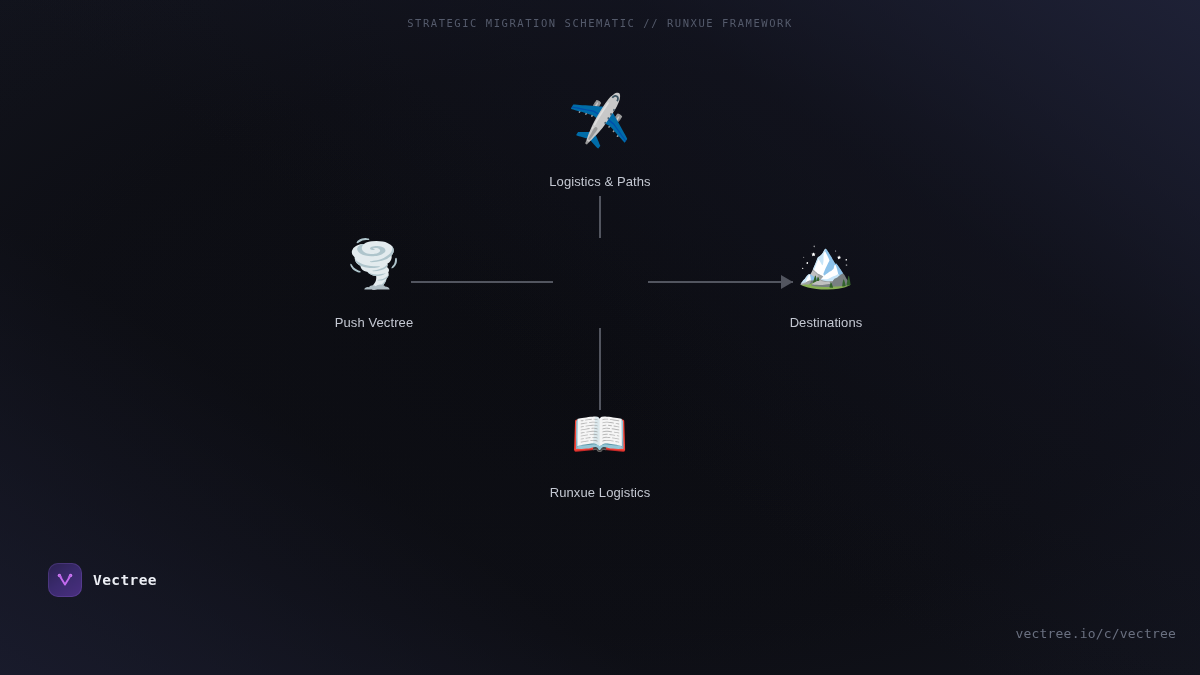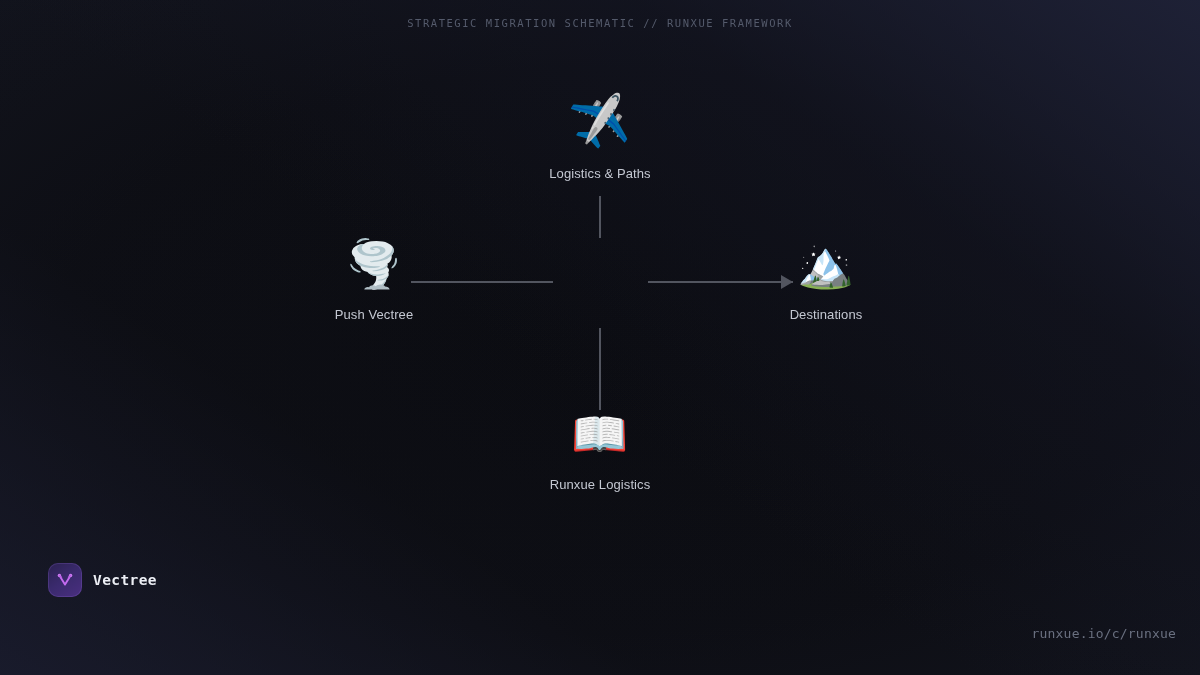--- a/index.html
+++ b/index.html
@@ -65,21 +65,21 @@
   }
   .node .glyph {
     font-size: 46px;
     line-height: 58px;
     height: 58px;
     display: block;
     font-family: "DejaVu Sans", sans-serif;
   }
   .node .node-label {
     display: block;
-    margin-top: 14px;
+    margin-top: 22px;
     font-size: 13px;
     color: #c4c8d2;
     letter-spacing: 0.1px;
     white-space: nowrap;
   }
 
   #node-logistics { left: 600px; top: 94px; }
   #node-push      { left: 374px; top: 235px; }
   #node-dest      { left: 826px; top: 235px; }
   #node-phil      { left: 600px; top: 405px; }
@@ -212,17 +212,17 @@
           <path d="M4.4 5.4 L10 14.6 L15.6 5.4" fill="none" stroke="#c46bf0" stroke-width="1.9" stroke-linecap="round" stroke-linejoin="round"></path>
           <circle cx="4.4" cy="5.4" r="1.7" fill="#d07ef5"></circle>
           <circle cx="15.6" cy="5.4" r="1.7" fill="#d07ef5"></circle>
           <path d="M4.4 5.4 L6.6 7.2 M15.6 5.4 L13.4 7.2" stroke="#b85fe6" stroke-width="1.3" stroke-linecap="round"></path>
         </svg>
       </span>
       <span class="brand-name">Vectree</span>
     </div>
 
 
-    <div class="url">runxue.io/c/runxue</div>
+    <div class="url">vectree.io/c/vectree</div>
 
   </div>
 
 </div>
 
 </body></html>

